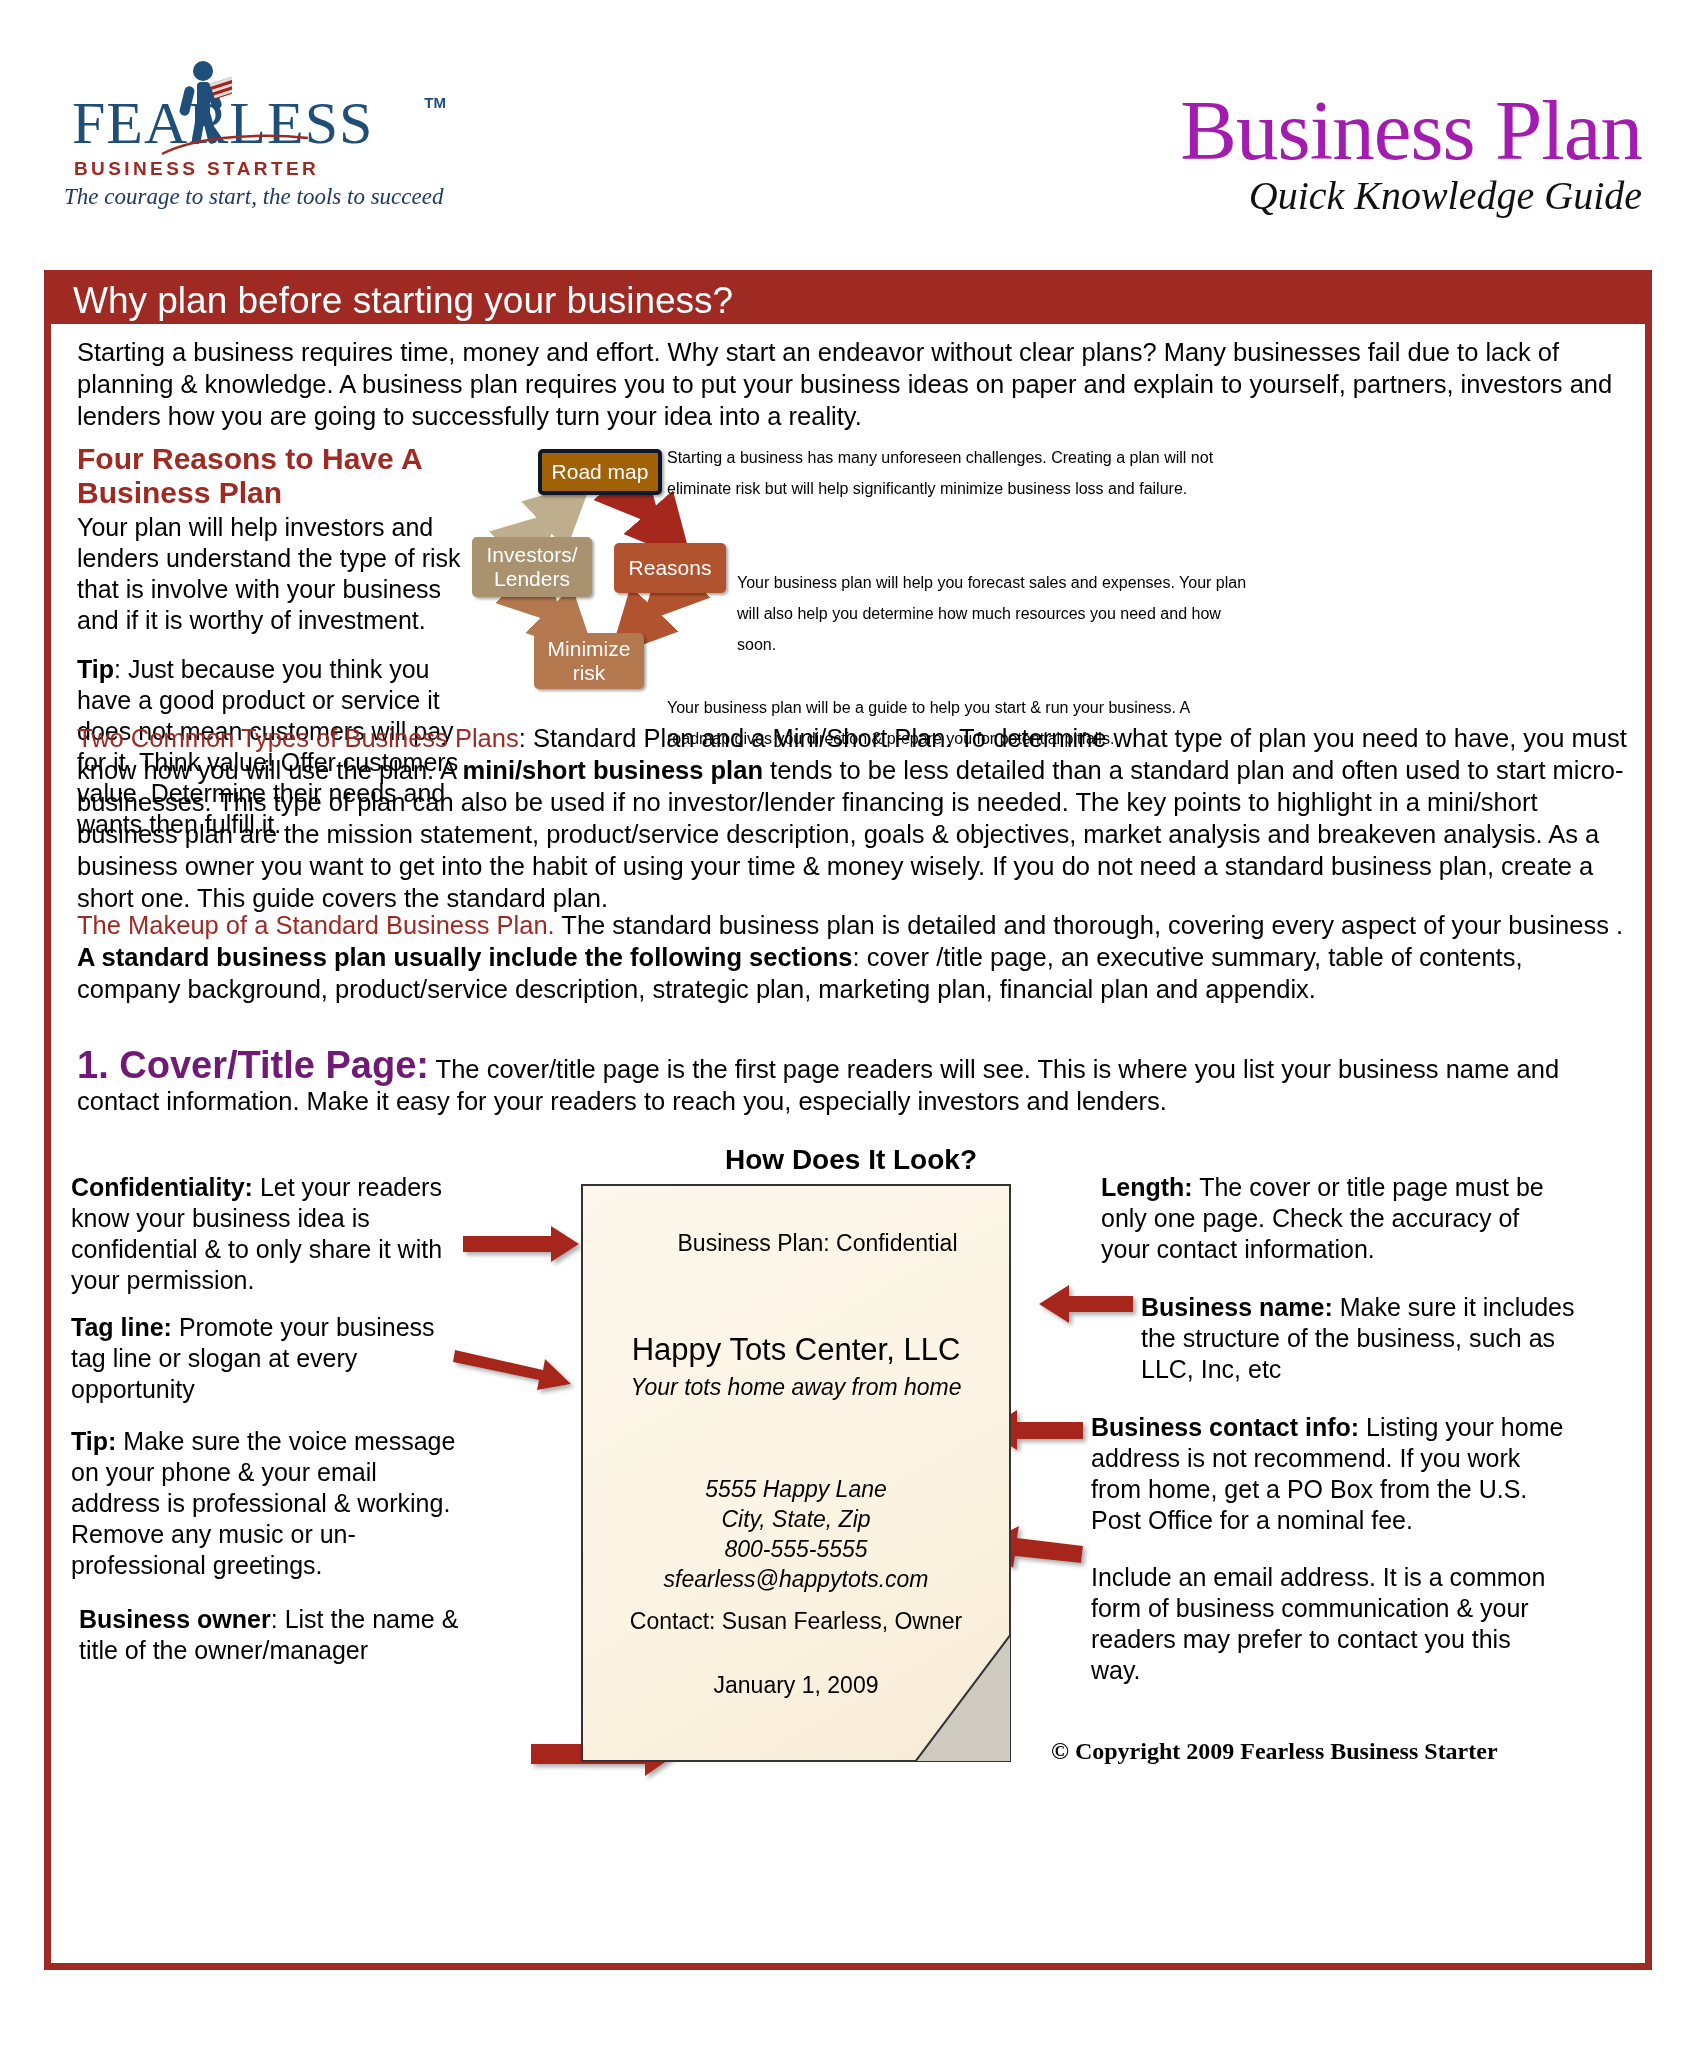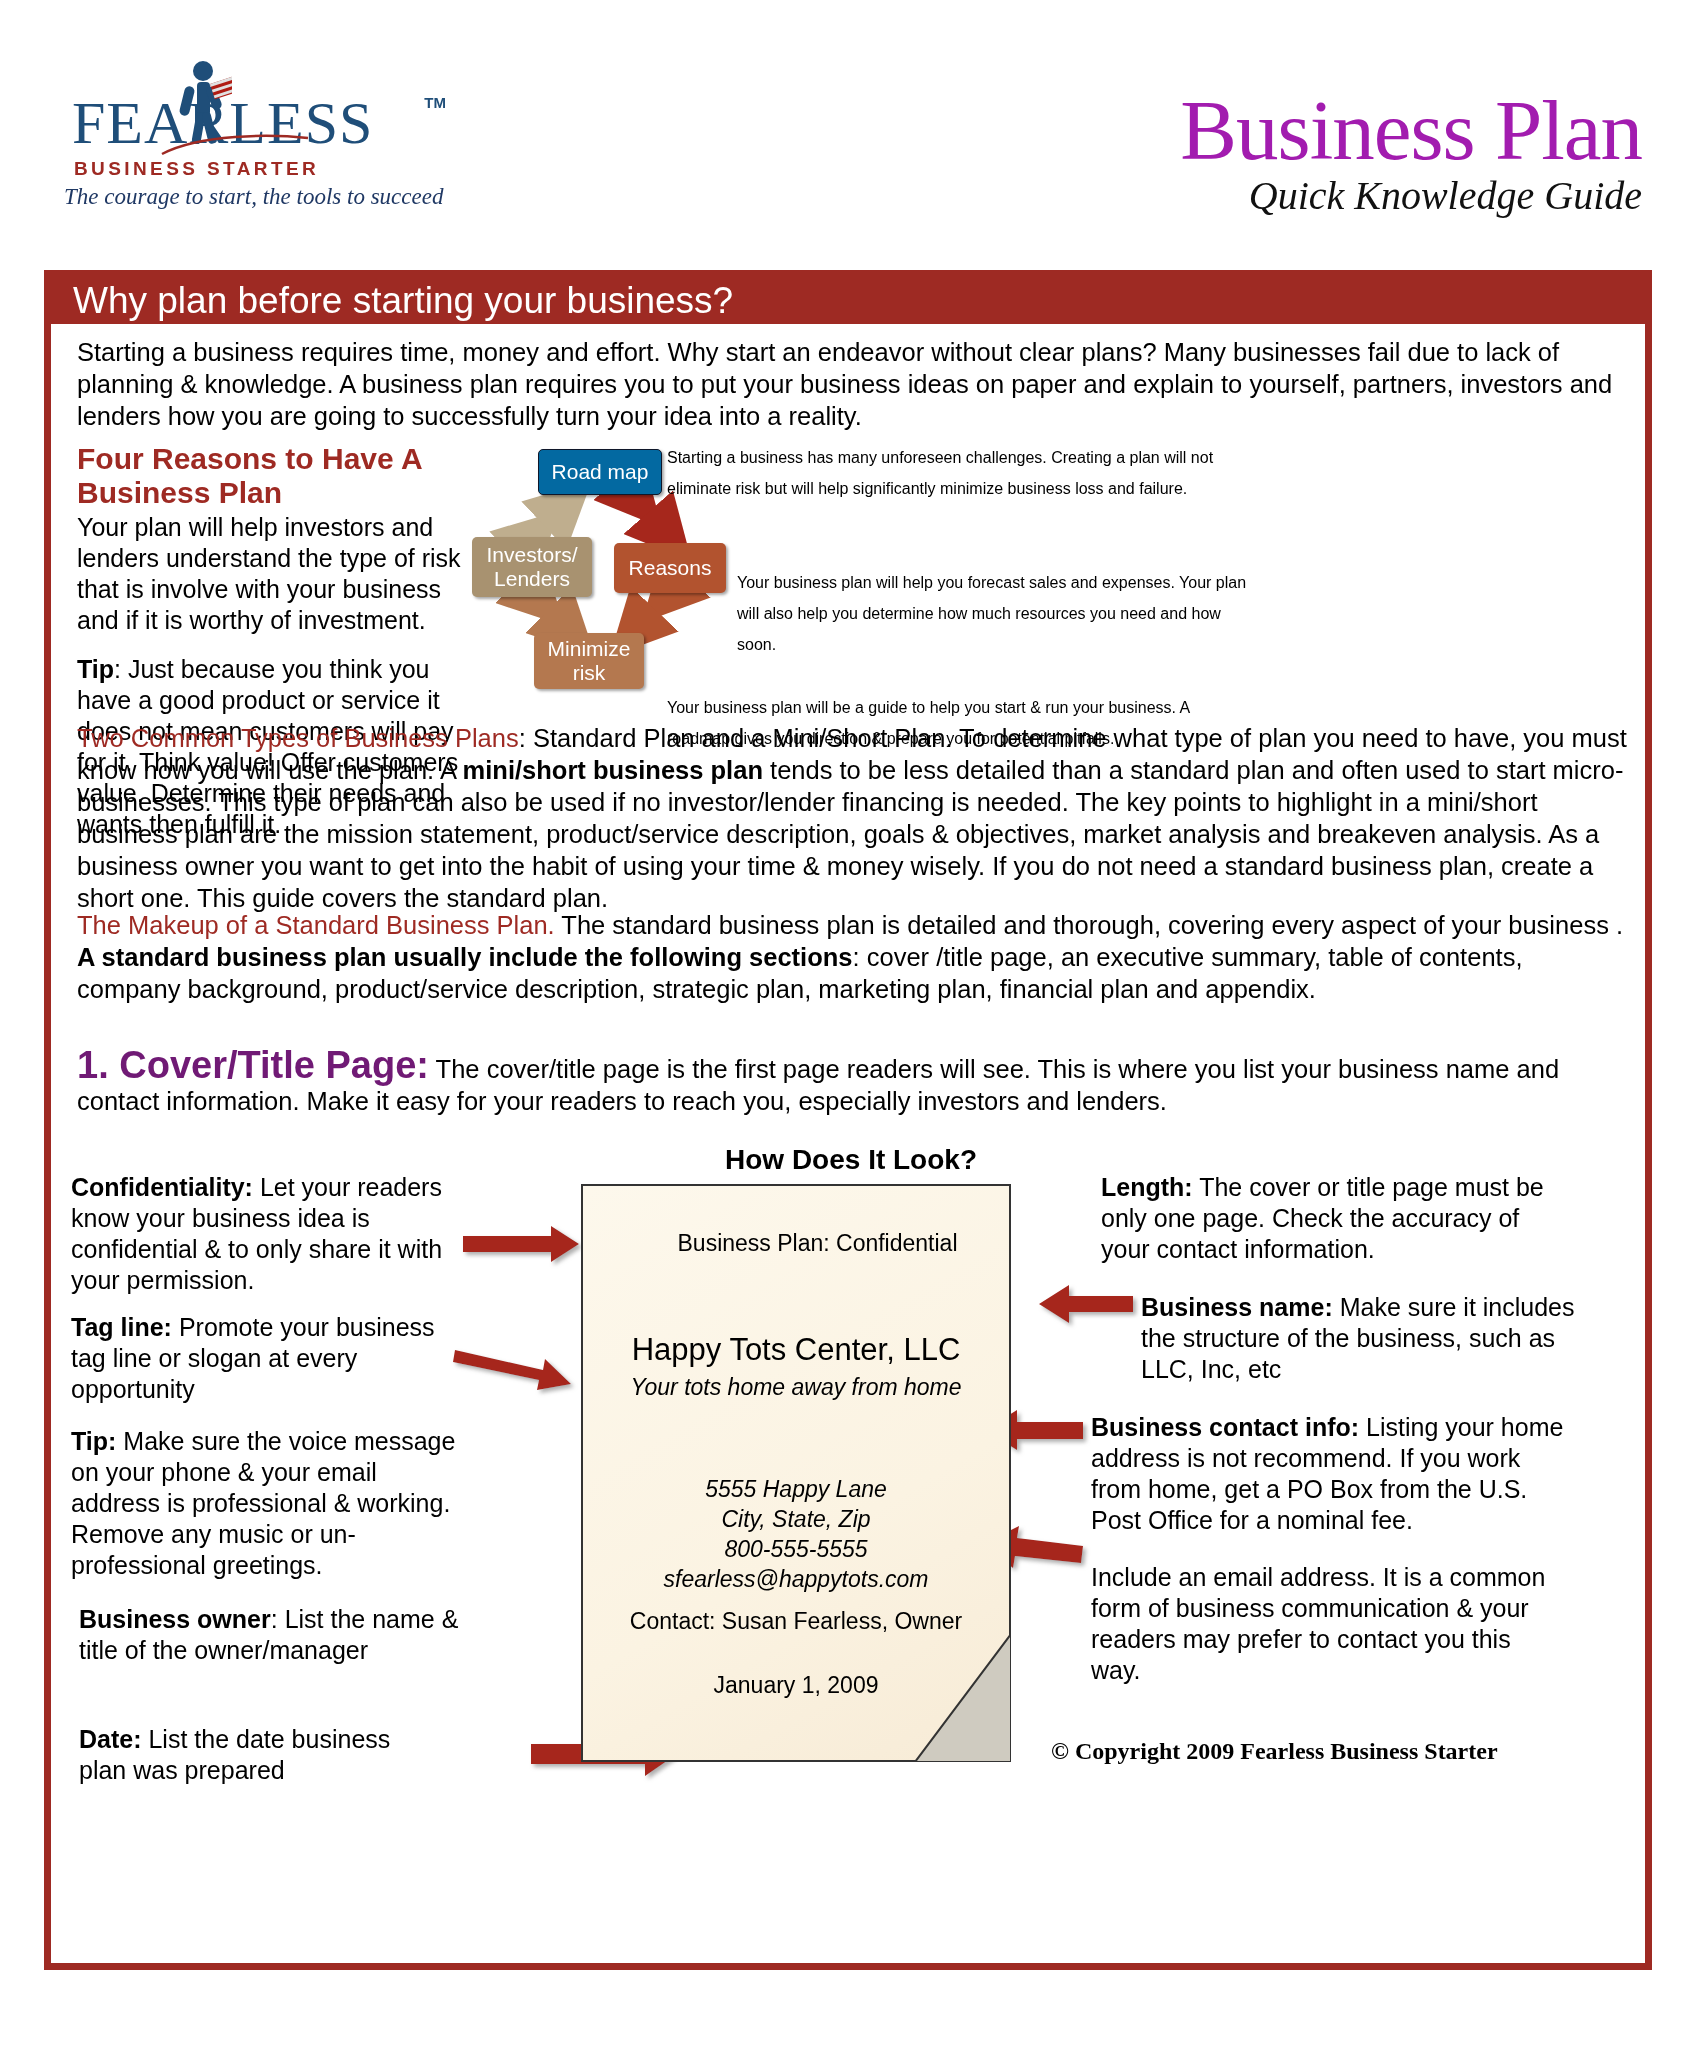--- a/index.html
+++ b/index.html
@@ -195,21 +195,21 @@
     font-size: 21px;
     line-height: 24px;
     text-align: center;
     border-radius: 5px;
     display: flex;
     align-items: center;
     justify-content: center;
     box-shadow: 2px 2px 3px rgba(0,0,0,.35);
     box-sizing: border-box;
   }
-  .dbox-roadmap   { left: 66px;  top: 2px;   width: 124px; height: 46px; background:#0369a1; border:1px solid #0f172a;}
+  .dbox-roadmap   { left: 66px;  top: 2px;   width: 124px; height: 46px; background:#a16207; border:4px solid #0f172a;}
   .dbox-forecast  { left: 142px; top: 96px;  width: 112px; height: 50px; background:#B2532F; }
   .dbox-minrisk   { left: 62px;  top: 186px; width: 110px; height: 56px; background:#B4784F; }
   .dbox-investors { left: 0px;   top: 90px;  width: 120px; height: 60px; background:#A89270; }
 
   
   .para-two {
     position: absolute;
     left: 26px; top: 398px;
     width: 1550px;
   }
@@ -445,21 +445,20 @@
           <path d="M1032 278 L966 278 L966 266 L934 286 L966 306 L966 295 L1032 295 Z"></path>
 
           <path d="M1032 402 L966 394 L968 382 L932 400 L962 424 L964 412 L1030 419 Z"></path>
         </g>
       </svg>
 
       <div class="ann a-conf"><b>Confidentiality:</b><span>  Let your readers know your business idea is confidential  &amp; to only share it with your permission.</span></div>
       <div class="ann a-tag"><b>Tag line:</b><span>  Promote your  business tag line or slogan at every opportunity</span></div>
       <div class="ann a-tip"><b>Tip:</b><span>  Make sure the voice message on your phone &amp; your email address is professional &amp; working.  Remove any music or un-professional greetings.</span></div>
       <div class="ann a-owner"><b>Business owner</b><span>: List the name &amp; title of the owner/manager</span></div>
-      <div class="ann a-date"><b>Date:</b><span>  List the date business plan was prepared</span></div>
 
       <div class="ann a-length"><b>Length:</b><span>  The cover or title page must be only one page. Check the accuracy of your contact information.</span></div>
       <div class="ann a-bizname"><b>Business name:</b><span>  Make sure it includes the structure of the business, such as LLC, Inc, etc</span></div>
       <div class="ann a-contact"><b>Business contact info:</b><span>   Listing your home address is not recommend.  If you work from home, get a PO Box from the U.S. Post Office for a nominal fee.</span></div>
       <div class="ann a-email">Include an email address.  It is a common form of business communication &amp; your readers may prefer to contact you this way.</div>
 
       <div class="sheet">
         <div class="sheet-body"></div>
         <svg class="sheet-fold" viewBox="0 0 96 128">
           <path d="M96 0 L96 128 L0 128 Z" fill="#CFCBC0" stroke="#333333" stroke-width="2"></path>

